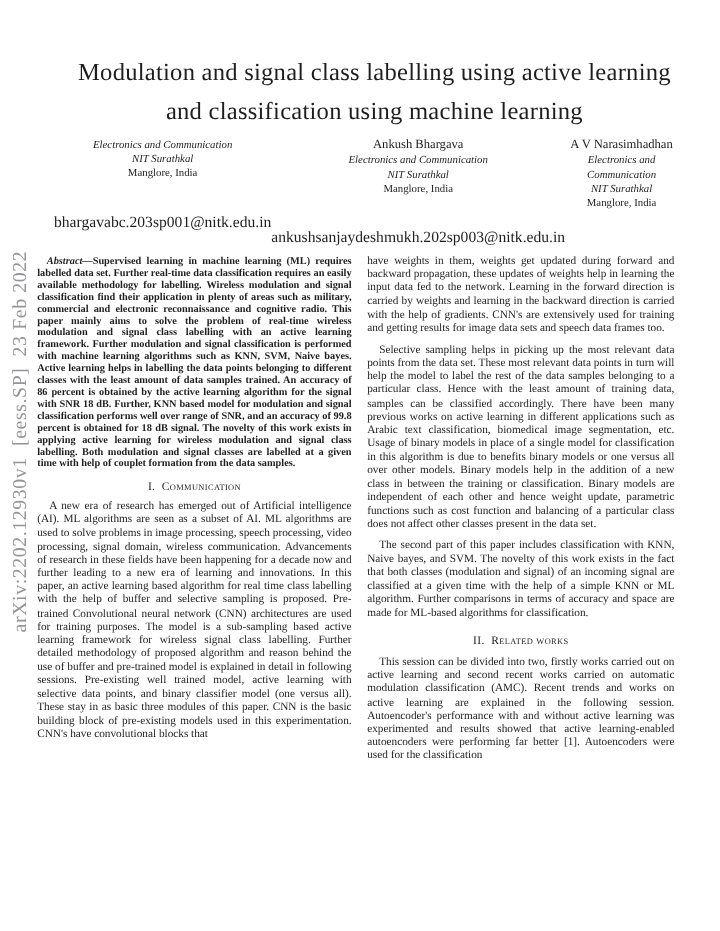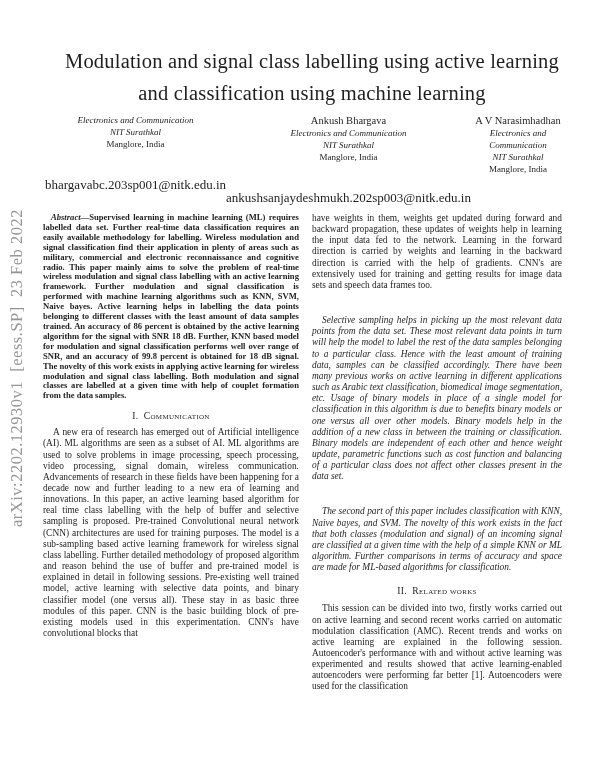--- a/index.html
+++ b/index.html
@@ -53,21 +53,21 @@
   .author-dept, .author-inst { font-style: italic; }
   .author-email { white-space: nowrap; font-size: 13px; margin-top: 29px; }
   .columns {
     position: absolute;
     top: 213px;
     left: 31px;
     width: 531px;
     display: flex;
     gap: 13px;
   }
-  .col-left  { width: 262px; margin-left: 12px; }
+  .col-left  { width: 262px; }
   .col-right { width: 256px; }
   .abs-para {
     margin: 0;
     font-weight: bold;
     font-size: 8.6px;
     line-height: 9.9px;
     text-align: justify;
     text-indent: 8px;
   }
   .abs-lead { font-style: italic; }
@@ -81,21 +81,21 @@
     white-space: pre;
   }
   .col-right .section-heading { margin: 12px 0 7px 0; }
   .body-para {
     margin: 0;
     font-size: 9.4px;
     line-height: 11.15px;
     text-align: justify;
   }
   .indent { text-indent: 10px; }
-  .para-gap { margin-top: 24px; font-style: italic; }
+  .para-gap { margin-top: 7px; }
 </style>
 </head>
 <body>
 
 <div class="page">
 
   <div class="arxiv-watermark">arXiv:2202.12930v1  [eess.SP]  23 Feb 2022</div>
 
   <h1 class="paper-title">Modulation and signal class labelling using active learning and classification using machine learning</h1>
 

